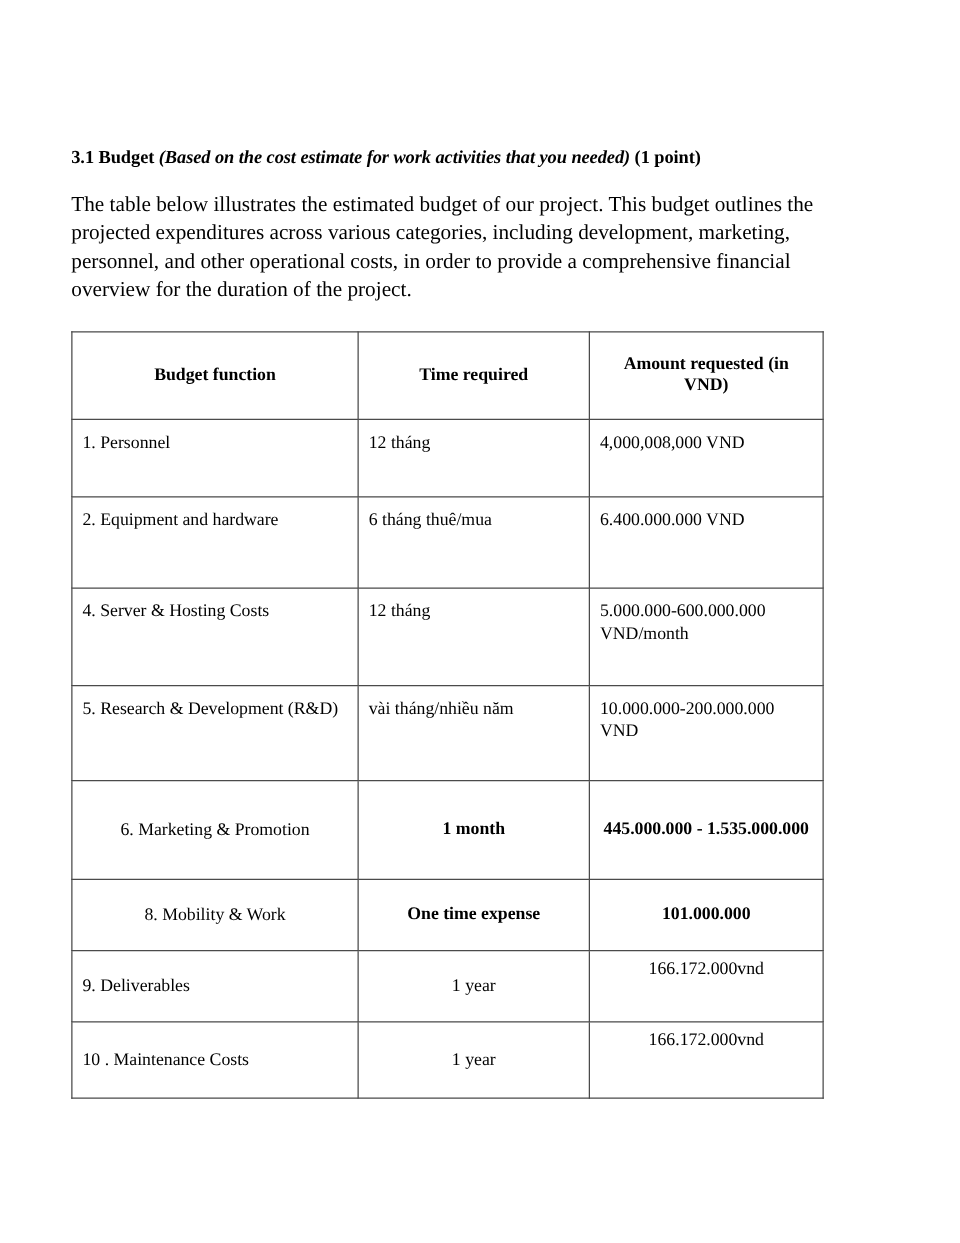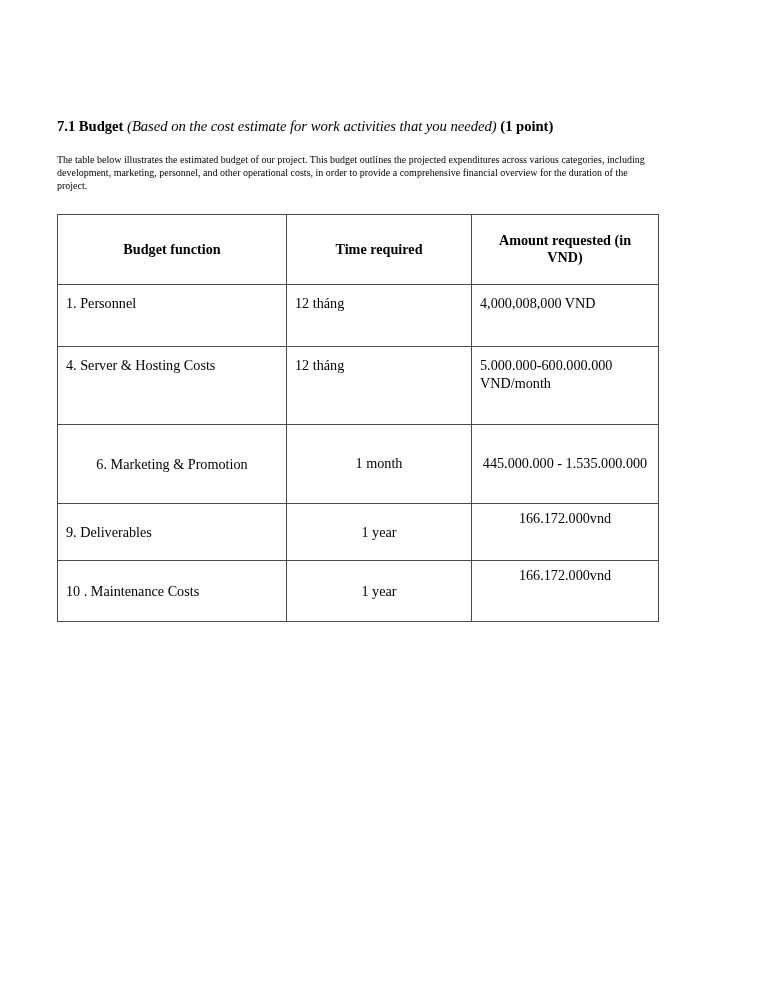--- a/index.html
+++ b/index.html
@@ -23,28 +23,28 @@
   }
   .section-heading {
     font-size: 14.7px;
     line-height: 1.2;
     margin: 0 0 17px 0;
     font-weight: bold;
     letter-spacing: -0.05px;
   }
   .section-heading .ital {
     font-style: italic;
-    font-weight: normal;
+    font-weight: bold;
   }
   .section-heading .norm {
     font-weight: bold;
     font-style: normal;
   }
   .intro {
-    font-size: 10px;
+    font-size: 17px;
     line-height: 1.34;
     margin: 0 0 21px 0;
     text-align: left;
     width: 597px;
   }
   table.budget {
     border-collapse: collapse;
     width: 601px;
     table-layout: fixed;
     font-size: 14.2px;
@@ -81,20 +81,21 @@
     vertical-align: middle;
     padding: 9px 8px;
     line-height: 1.28;
   }
   tr.align-center td.cell-time,
   tr.align-center td.cell-amount {
     text-align: center;
     vertical-align: middle;
     padding: 9px 8px;
     line-height: 1.32;
+    font-weight: bold;
   }
   
   tr.align-offset td.cell-func {
     text-align: left;
     vertical-align: middle;
     padding: 9px 8px;
     line-height: 1.28;
   }
   tr.align-offset td.cell-time {
     text-align: center;
@@ -118,21 +119,21 @@
   tr.h-r7 td { height: 58px; }
   tr.h-r8 td { height: 38px; }
   tr.h-r9 td { height: 38px; }
   tr.h-r10 td { height: 42px; }
 </style>
 </head>
 <body>
 
 <div class="page">
 
-  <h2 class="section-heading"><span class="norm">7.1 Budget </span><span class="ital">(Based on the cost estimate for work activities that you needed)</span><span class="norm"> (1 point)</span></h2>
+  <h2 class="section-heading"><span class="norm">3.1 Budget </span><span class="ital">(Based on the cost estimate for work activities that you needed)</span><span class="norm"> (1 point)</span></h2>
 
   <p class="intro">The table below illustrates the estimated budget of our project. This budget outlines the projected expenditures across various categories, including development, marketing, personnel, and other operational costs, in order to provide a comprehensive financial overview for the duration of the project.</p>
 
   <table class="budget">
     <colgroup>
       <col class="c1">
       <col class="c2">
       <col class="c3">
     </colgroup>
     <thead>
@@ -141,29 +142,44 @@
         <th>Time required</th>
         <th>Amount requested (in VND)</th>
       </tr>
     </thead>
     <tbody>
       <tr class="align-left h-r1">
         <td class="cell-func">1. Personnel</td>
         <td class="cell-time">12 tháng</td>
         <td class="cell-amount">4,000,008,000 VND</td>
       </tr>
+      <tr class="align-left h-r2">
+        <td class="cell-func">2. Equipment and hardware</td>
+        <td class="cell-time">6 tháng thuê/mua</td>
+        <td class="cell-amount">6.400.000.000 VND</td>
+      </tr>
       <tr class="align-left h-r4">
         <td class="cell-func">4. Server &amp; Hosting Costs</td>
         <td class="cell-time">12 tháng</td>
         <td class="cell-amount">5.000.000-600.000.000 VND/month</td>
       </tr>
+      <tr class="align-left h-r5">
+        <td class="cell-func">5. Research &amp; Development (R&amp;D)</td>
+        <td class="cell-time">vài tháng/nhiều năm</td>
+        <td class="cell-amount">10.000.000-200.000.000 VND</td>
+      </tr>
       <tr class="align-center h-r6">
         <td class="cell-func">6. Marketing &amp; Promotion</td>
         <td class="cell-time">1 month</td>
         <td class="cell-amount">445.000.000 - 1.535.000.000</td>
+      </tr>
+      <tr class="align-center h-r8">
+        <td class="cell-func">8. Mobility &amp; Work</td>
+        <td class="cell-time">One time expense</td>
+        <td class="cell-amount">101.000.000</td>
       </tr>
       <tr class="align-offset h-r9">
         <td class="cell-func">9. Deliverables</td>
         <td class="cell-time">1 year</td>
         <td class="cell-amount">166.172.000vnd</td>
       </tr>
       <tr class="align-offset h-r10">
         <td class="cell-func">10 . Maintenance Costs</td>
         <td class="cell-time">1 year</td>
         <td class="cell-amount">166.172.000vnd</td>

